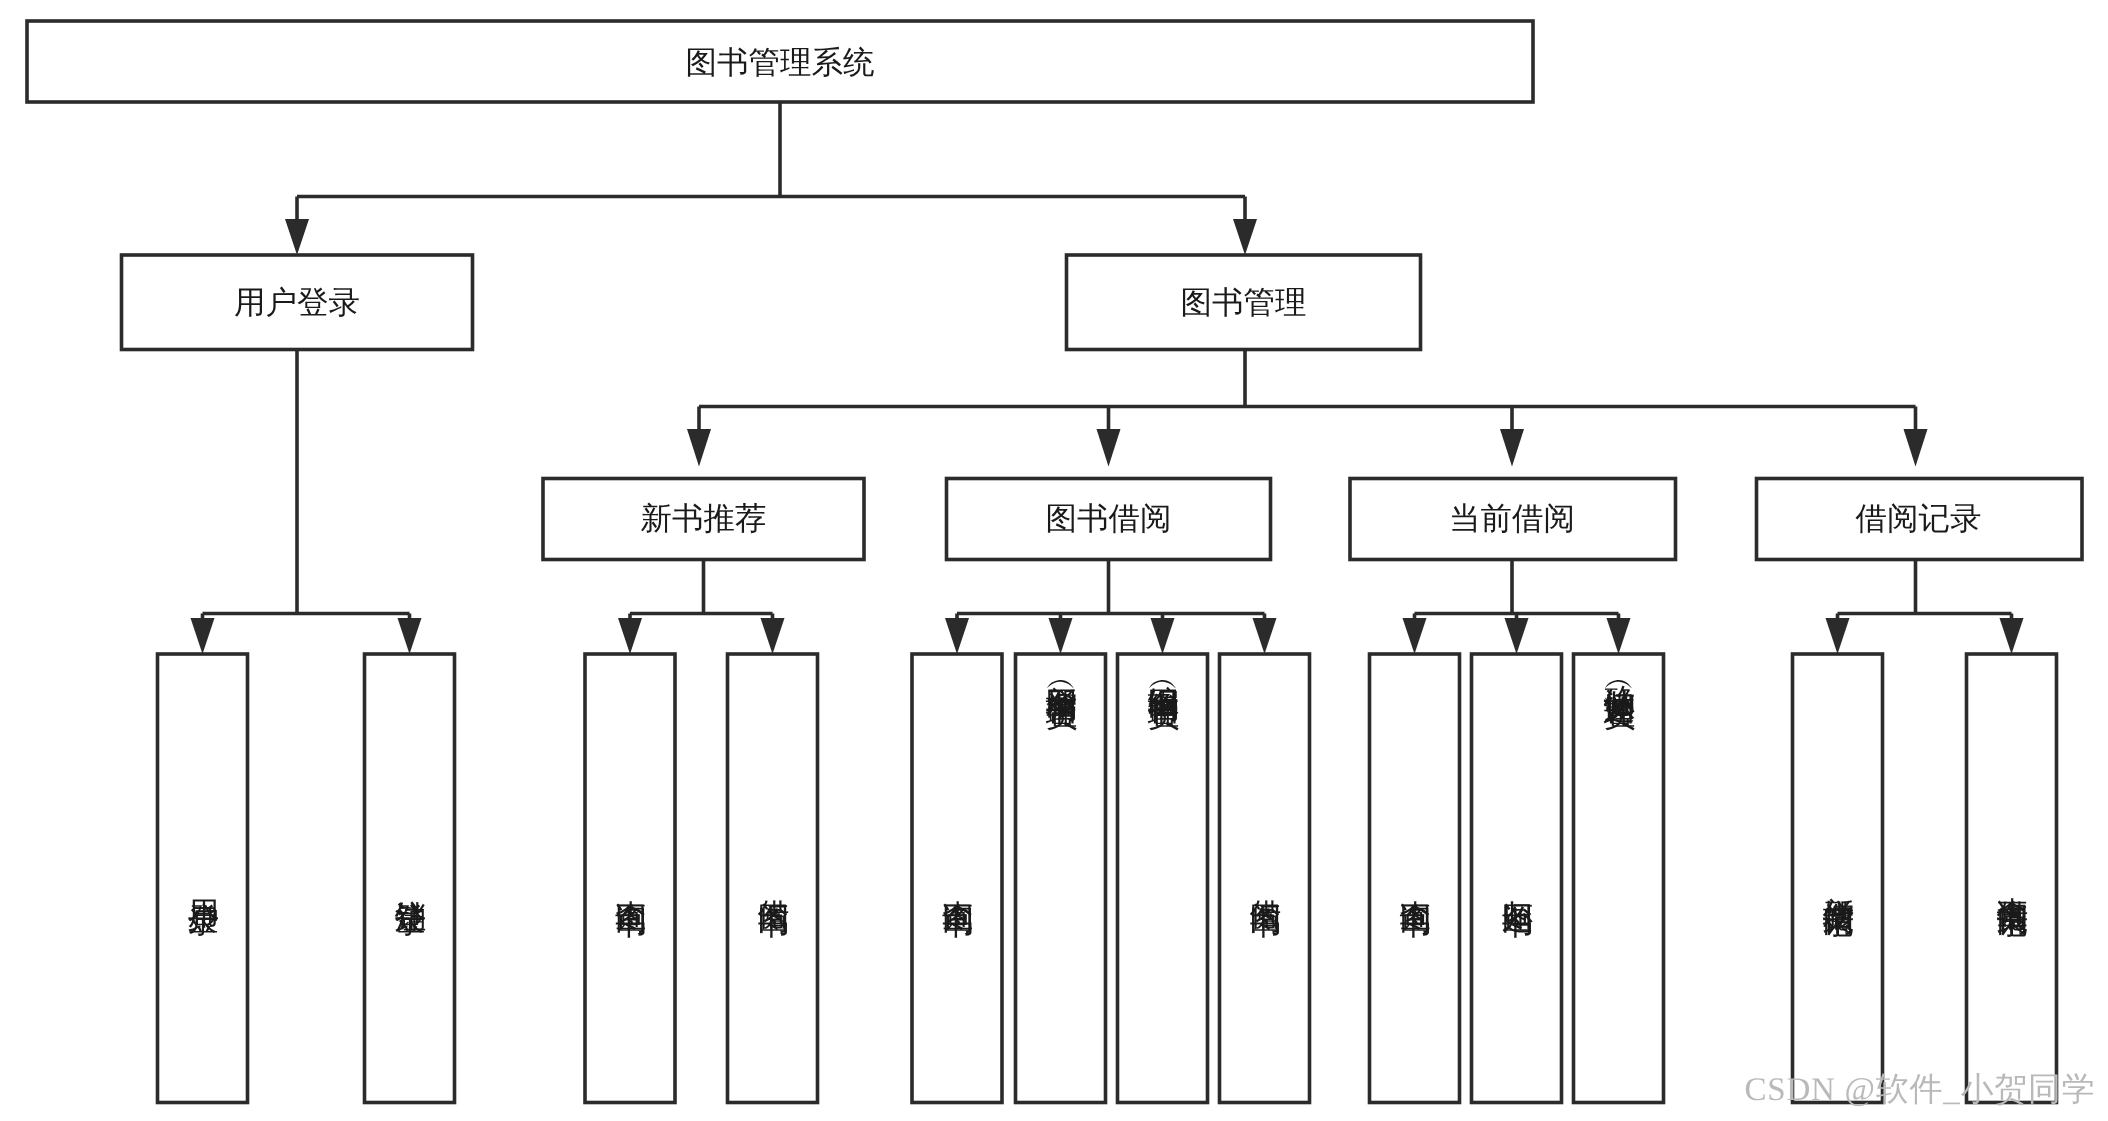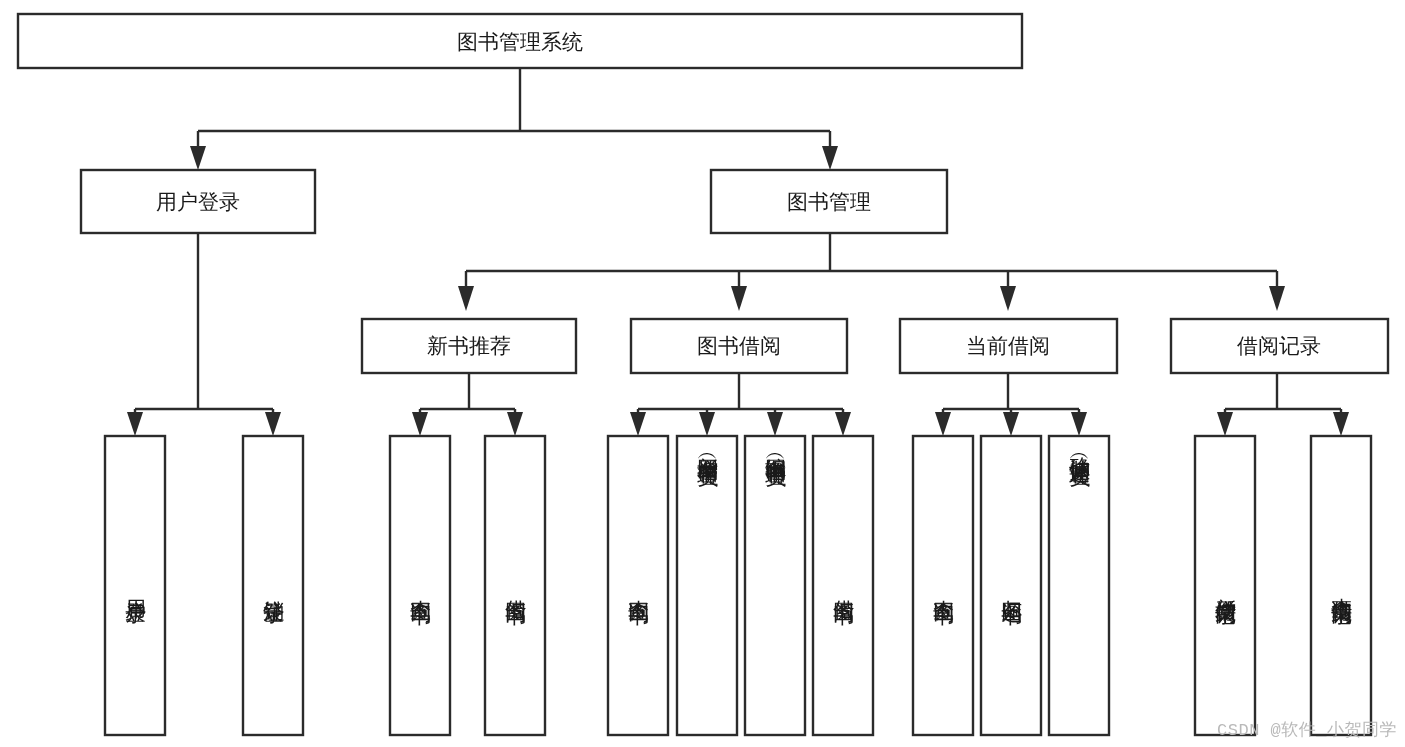--- a/index.html
+++ b/index.html
@@ -68,22 +68,22 @@
   .vlabel-wrap {
     position: absolute;
     display: flex;
     align-items: center;
     justify-content: center;
   }
   .watermark {
     position: absolute;
     right: 8px;
     bottom: 6px;
-    font-family: Liberation Mono, monospace;
-    font-size: 17px;
+    font-family: Liberation Serif, serif;
+    font-size: 22px;
     color: #b9b9b9;
     letter-spacing: 0.5px;
     white-space: nowrap;
     user-select: none;
   }
 </style>
 </head>
 <body>
 
 <div id="diagram-root">

